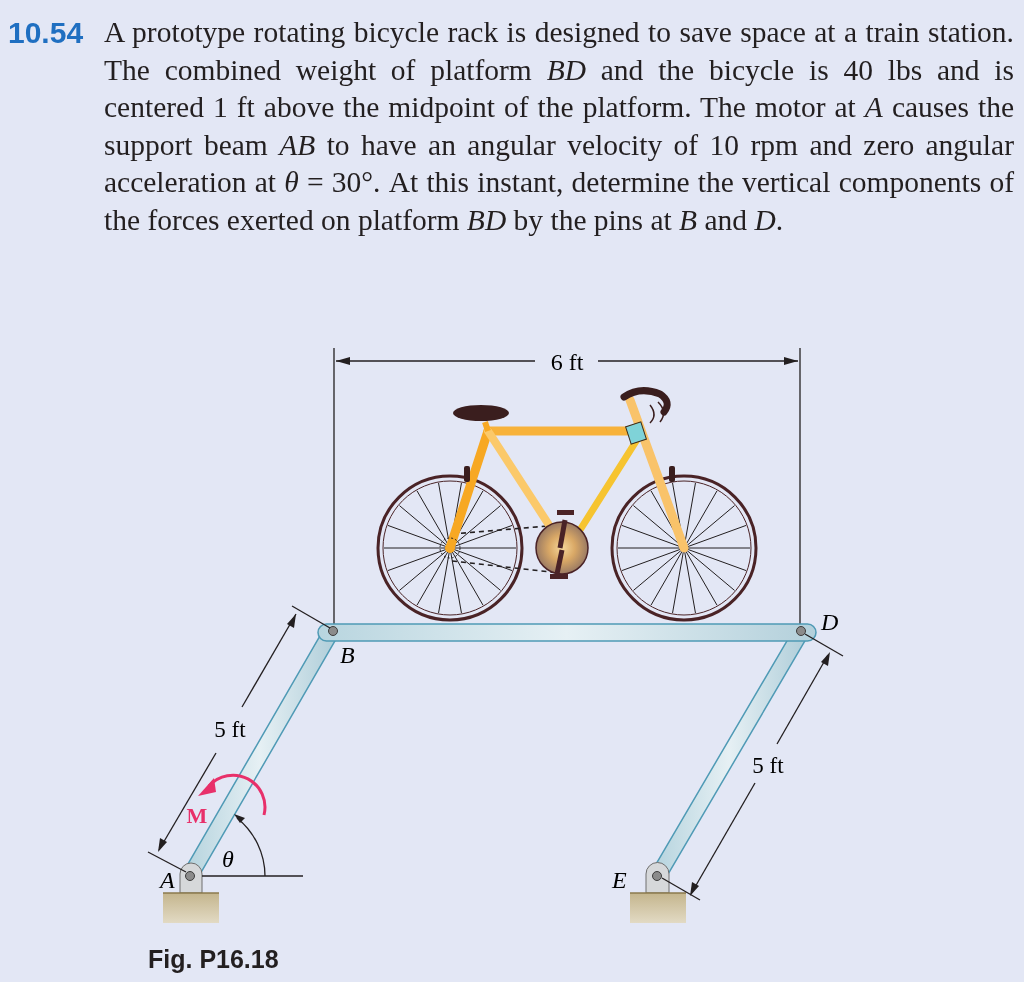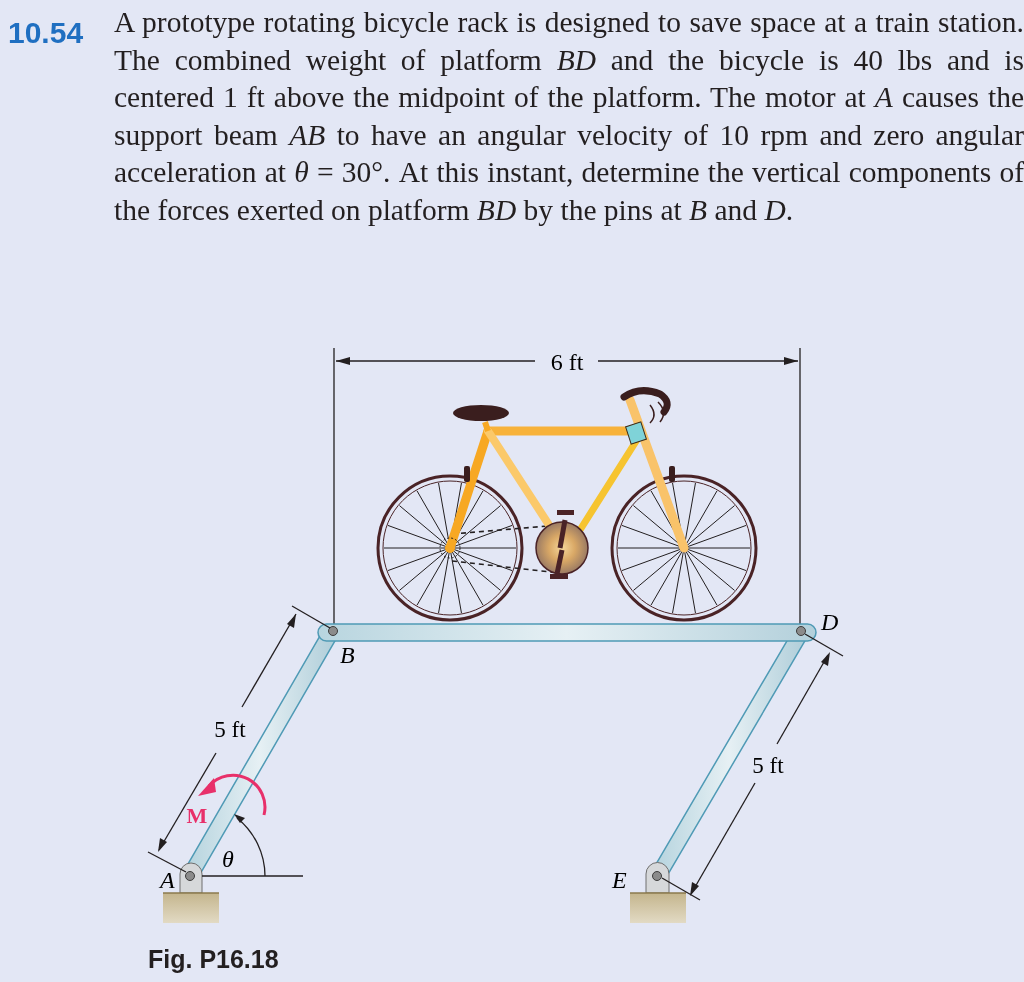--- a/index.html
+++ b/index.html
@@ -5,23 +5,22 @@
   html, body { margin:0; padding:0; }
   body {
     width:1024px; height:982px; background:#e3e7f5; position:relative; overflow:hidden;
     font-family:"Liberation Serif", serif; color:#231f20;
   }
   .num {
     position:absolute; left:8px; top:16px; font-family:"Liberation Sans", sans-serif;
     font-weight:bold; font-size:30px; color:#1f6fc1;
   }
   .para {
-    position:absolute; left:104px; top:4px; width:910px; font-size:29.5px; line-height:37.5px;
+    position:absolute; left:104px; top:14px; width:910px; font-size:29.5px; line-height:37.5px;
     text-align:justify;
-    margin-left:10px;
   }
   .para em { font-style:italic; }
   .fig { position:absolute; left:0; top:0; }
   .caption {
     position:absolute; left:148px; top:945px; font-family:"Liberation Sans", sans-serif;
     font-weight:bold; font-size:25px; color:#231f20;text-align:center;
   }
   .lbl { font-family:"Liberation Serif", serif; }
 </style>
 </head>

